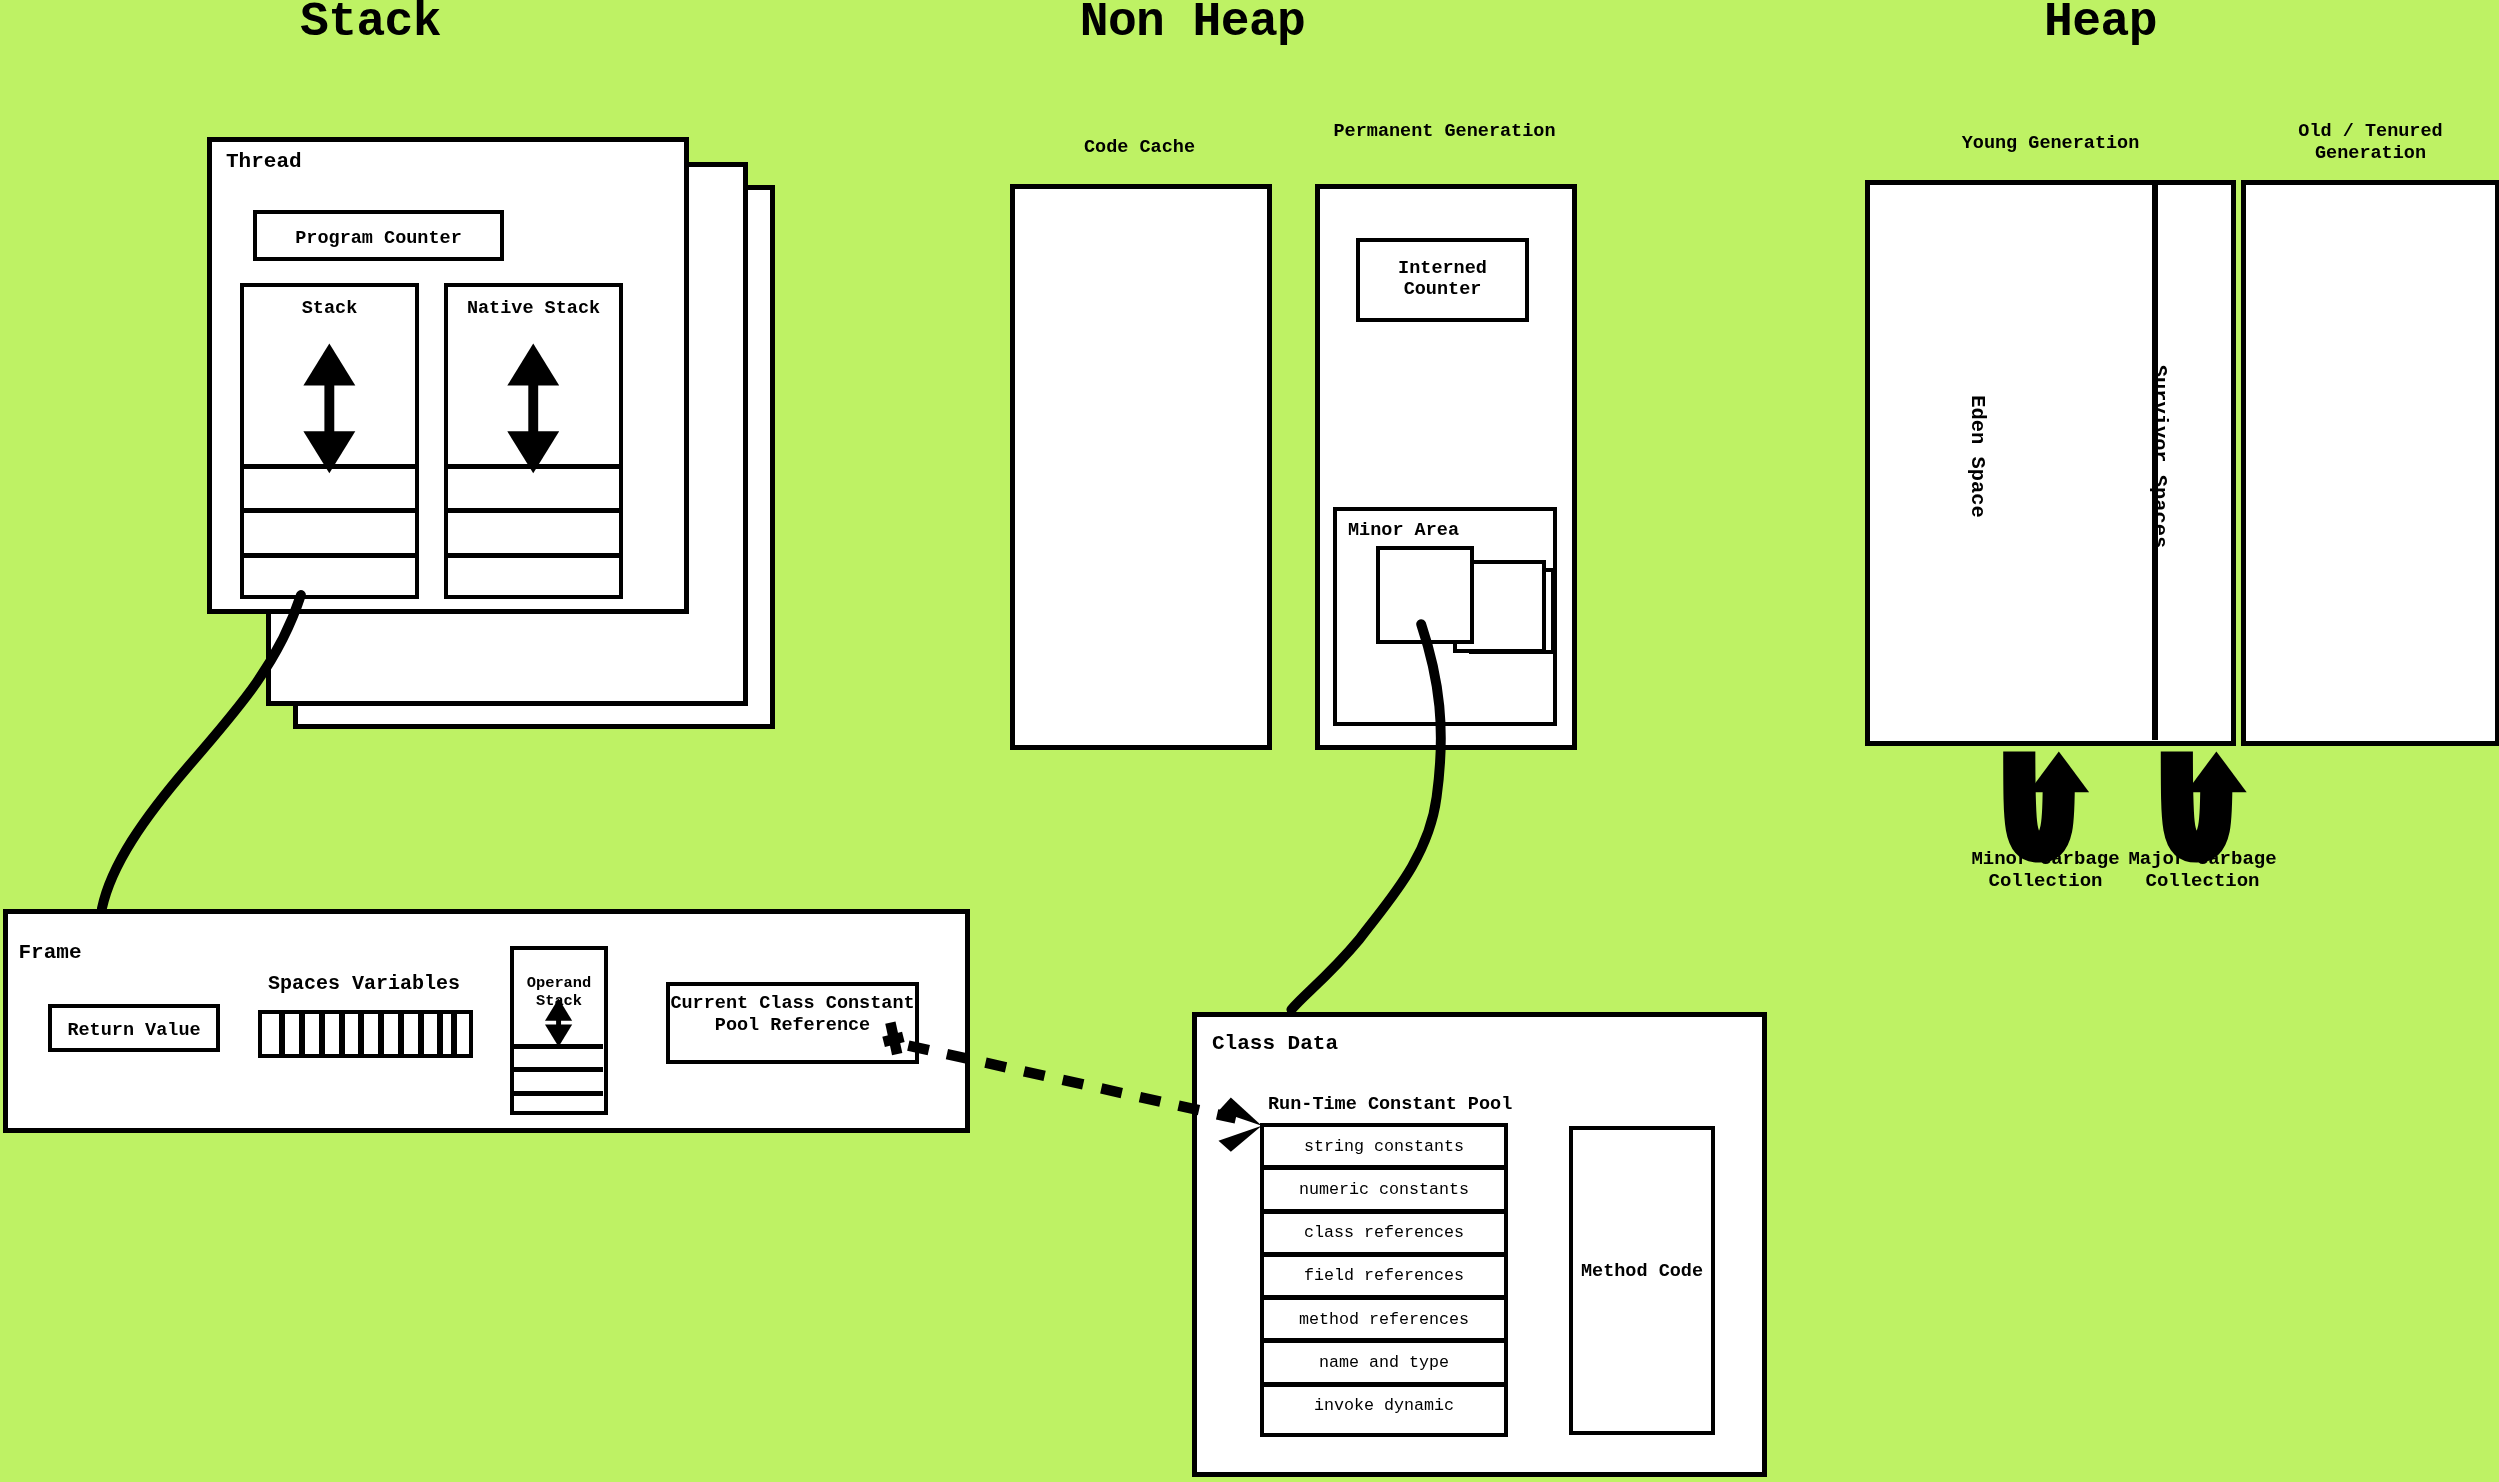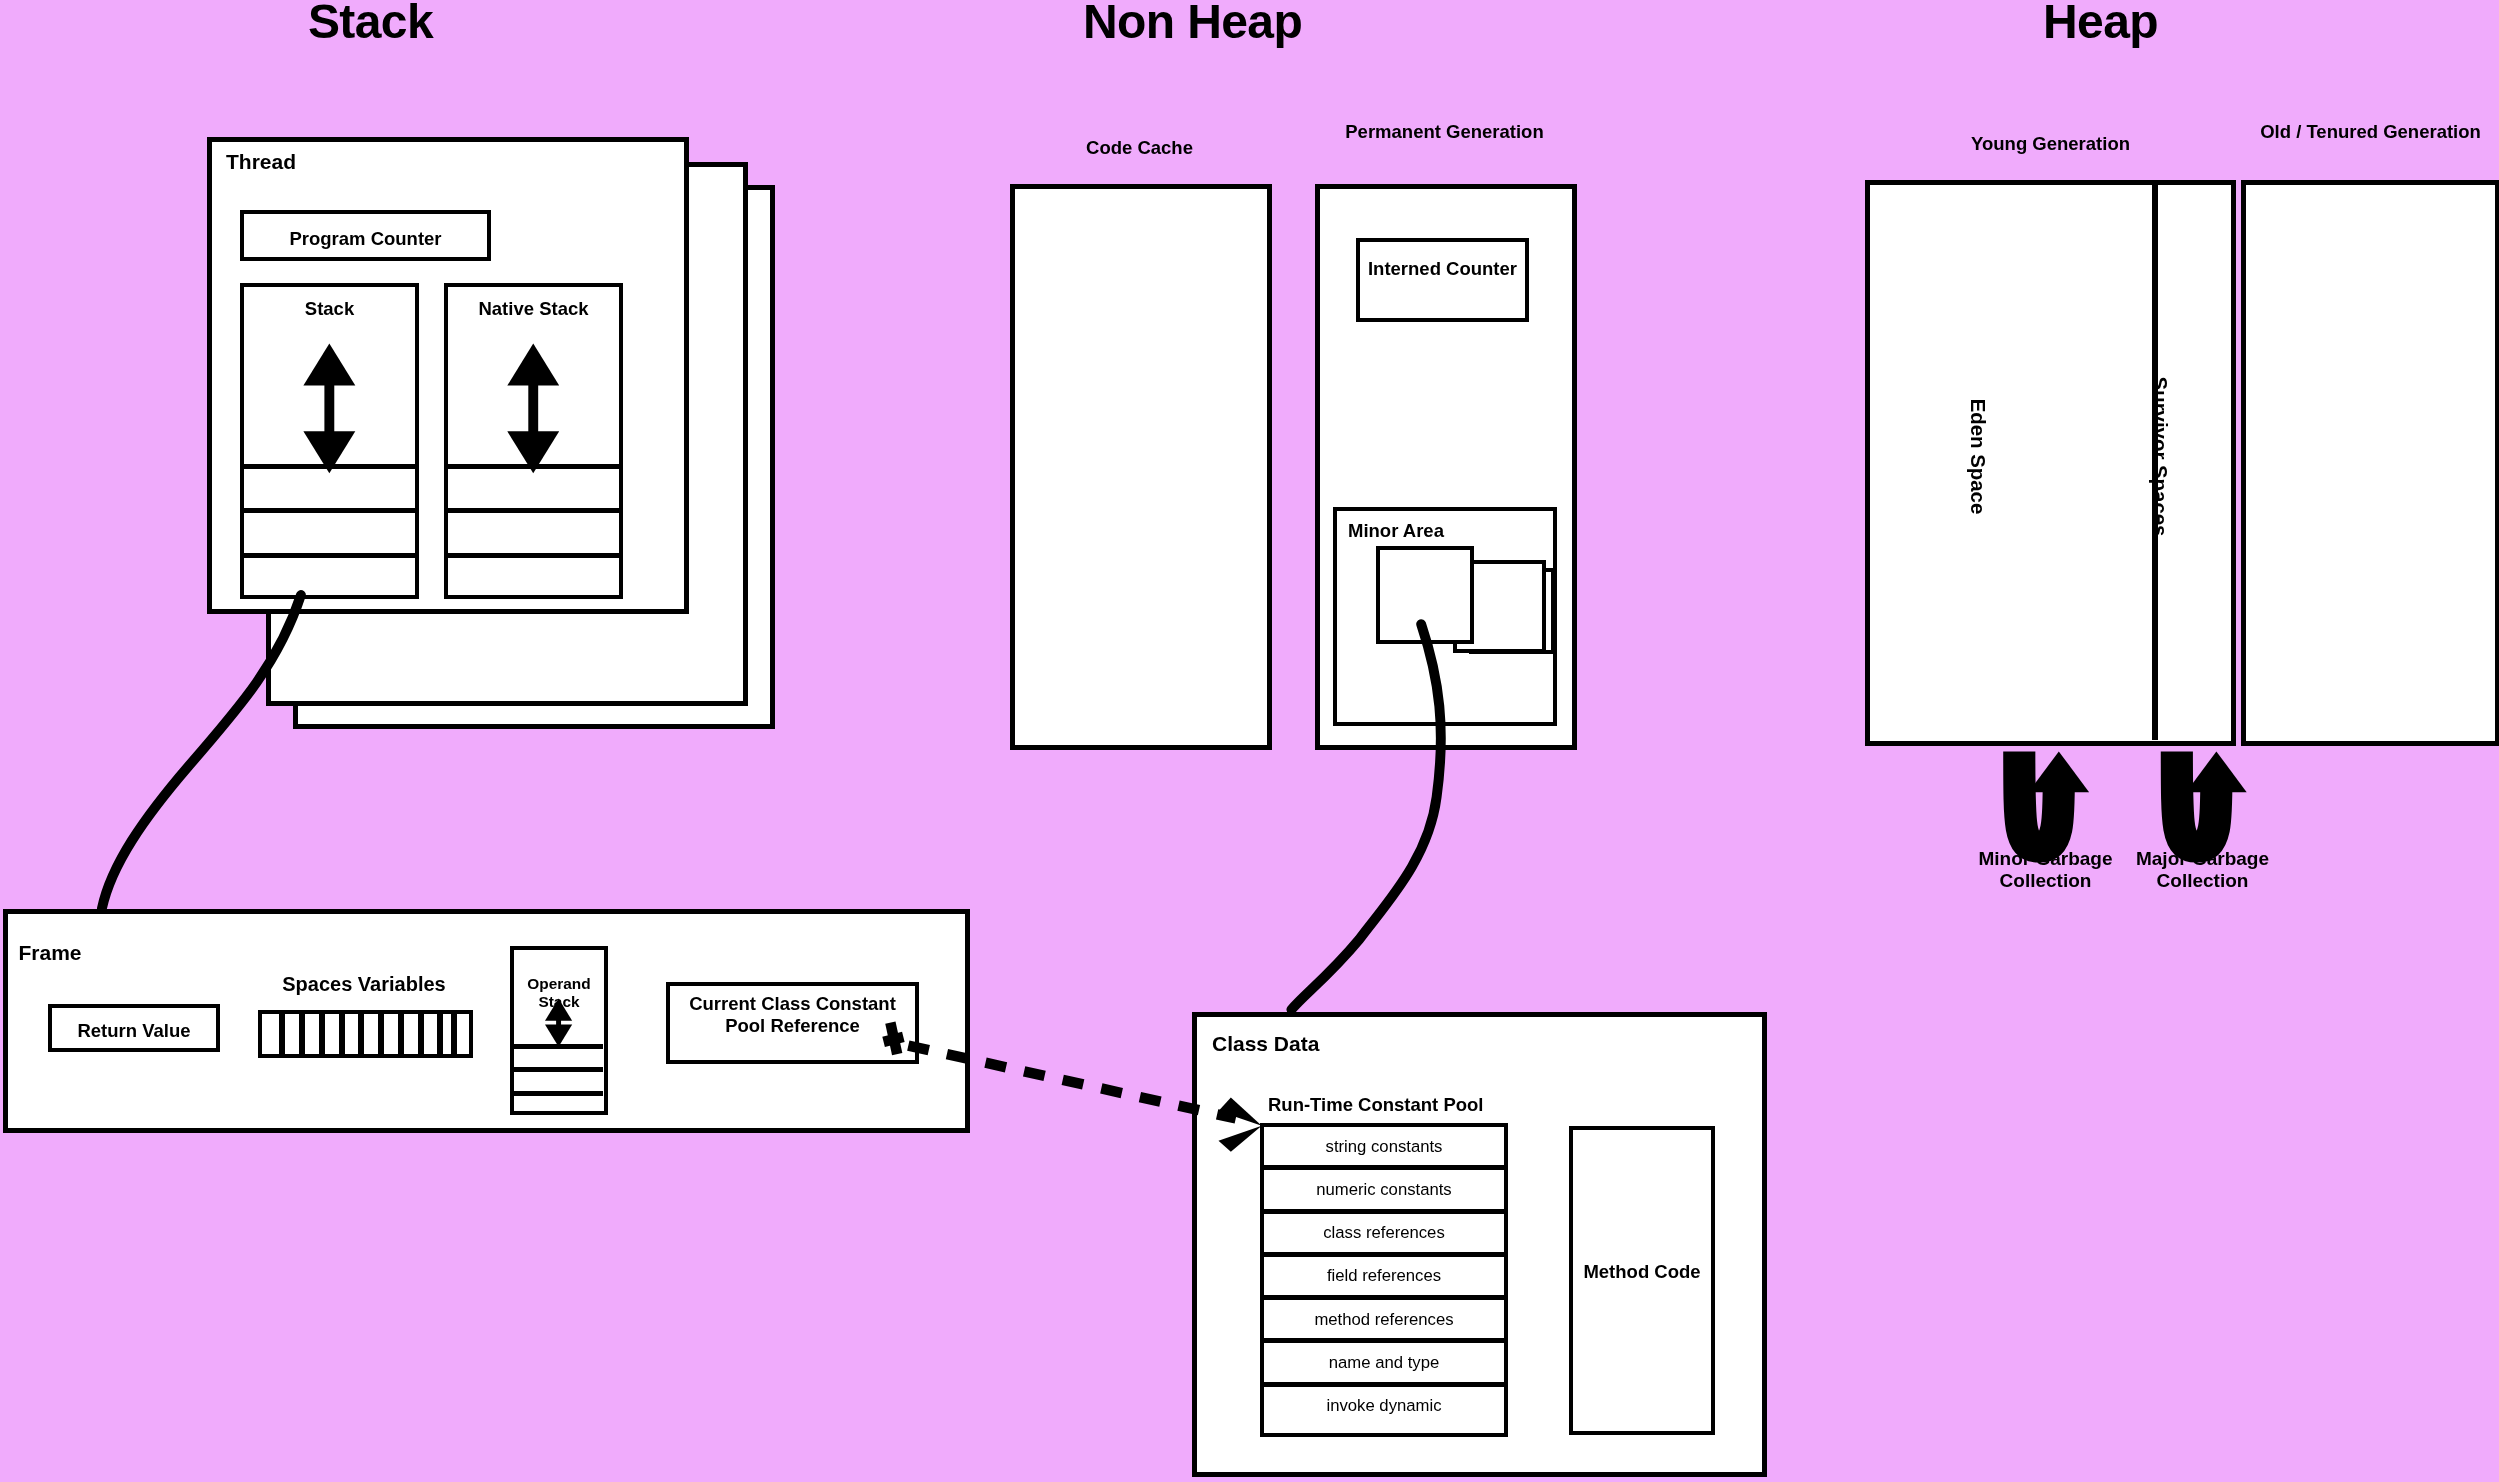--- a/index.html
+++ b/index.html
@@ -5,22 +5,22 @@
 <style>
   html, body {
     margin: 0;
     padding: 0;
     background: #ffffff;
   }
   #stage {
     position: relative;
     width: 2500px;
     height: 1483px;
-    background: #f0abfc;
-    font-family: Liberation Sans, sans-serif;
+    background: #bef264;
+    font-family: Liberation Mono, monospace;
     color: #000000;
     overflow: hidden;
   }
 
   
   .box {
     position: absolute;
     box-sizing: border-box;
     border: 5.6px solid #000;
     background: #fff;
@@ -130,21 +130,21 @@
   <div class="section-title" style="left:278px; top:-2.5px; width:185px;">Stack</div>
   <div class="section-title" style="left:1038px; top:-2.5px; width:309px;">Non Heap</div>
   <div class="section-title" style="left:2008px; top:-2.5px; width:185px;">Heap</div>
 
   <div class="box" style="left:293px; top:185px; width:482px; height:544px;"></div>
   <div class="box" style="left:266px; top:162px; width:482px; height:544px;"></div>
 
   <div class="box" style="left:207px; top:137px; width:482px; height:477px;"></div>
   <div class="boxtitle" style="left:226px; top:151px;">Thread</div>
 
-  <div class="box-thin" style="left:240px; top:210px; width:251px; height:51px;">
+  <div class="box-thin" style="left:253px; top:210px; width:251px; height:51px;">
     <div class="boxlabel" style="top:13.6px;">Program Counter</div>
   </div>
 
   <div class="box-thin" style="left:240px; top:283px; width:179px; height:316px;">
     <div class="boxlabel" style="top:11px;">Stack</div>
 
     <div class="hline" style="left:0; top:177px; width:171px; height:5px;"></div>
     <div class="hline" style="left:0; top:221px; width:171px; height:5px;"></div>
     <div class="hline" style="left:0; top:266px; width:171px; height:5px;"></div>
   </div>

